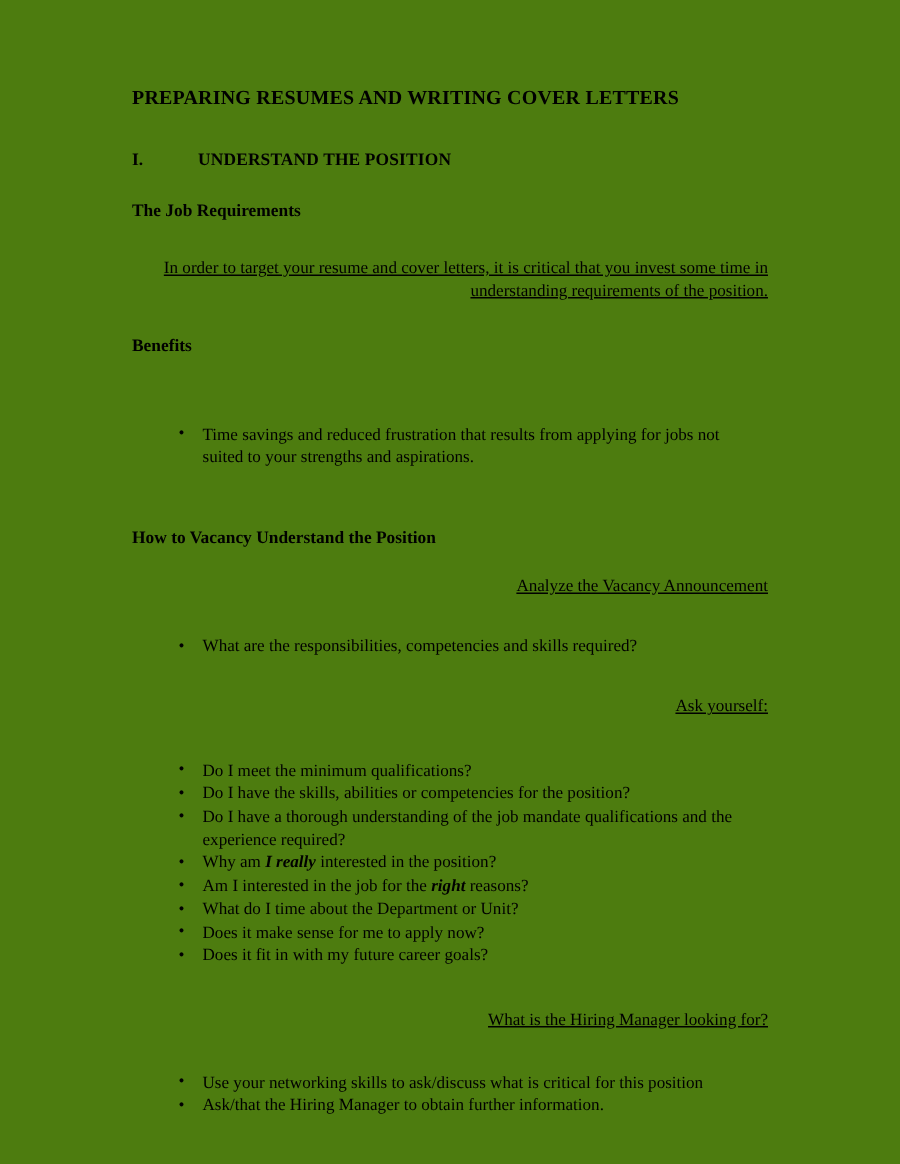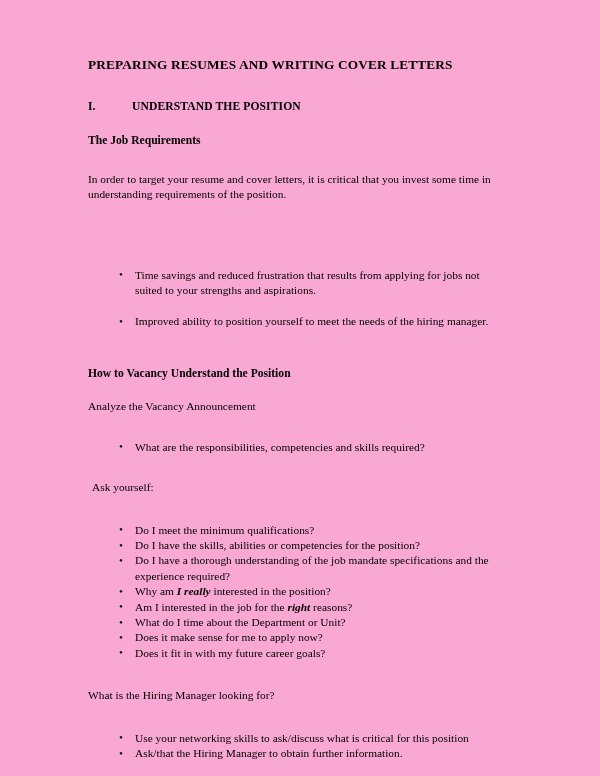--- a/index.html
+++ b/index.html
@@ -16,21 +16,21 @@
     background: #ffffff;
     font-family: "Liberation Serif", "DejaVu Serif", serif;
     color: #000000;
     overflow: hidden;
   }
 
   .page {
     position: relative;
     width: 600px;
     height: 776px;
-    background: #f9a8d4;
+    background: #4d7c0f;
     padding: 0;
   }
 
   
   .content {
     position: absolute;
     left: 88px;
     top: 56px;
     width: 424px;
   }
@@ -69,21 +69,22 @@
     line-height: 15px;
     margin: 0;
     padding-right: 10px;
   }
 
   
   .para {
     font-size: 11.4px;
     line-height: 15.4px;
     margin: 0;
-    text-align: left;
+    text-align: right;
+    text-decoration: underline;
   }
 
   .para.indent-sm { padding-left: 4px; }
 
   
   ul.bl {
     list-style: none;
     margin: 11px;
     padding: 0;
   }
@@ -131,29 +132,29 @@
     </div>
 
     <h2 class="center-heading">The Job Requirements</h2>
 
     <div class="gap-24"></div>
 
     <p class="para">In order to target your resume and cover letters, it is critical that you invest some time in understanding requirements of the position.</p>
 
     <div class="gap-20"></div>
 
+    <h2 class="center-heading">Benefits</h2>
 
     <div class="gap-18"></div>
 
 
     <div class="gap-16"></div>
 
     <ul class="bl loose">
       <li>Time savings and reduced frustration that results from applying for jobs not suited to your strengths and aspirations.</li>
-      <li>Improved ability to position yourself to meet the needs of the hiring manager.</li>
     </ul>
 
     <div class="gap-26"></div>
 
     <h2 class="center-heading">How to Vacancy Understand the Position</h2>
 
     <div class="gap-18"></div>
 
     <p class="para">Analyze the Vacancy Announcement</p>
 
@@ -165,21 +166,21 @@
 
     <div class="gap-14"></div>
 
     <p class="para indent-sm">Ask yourself:</p>
 
     <div class="gap-16"></div>
 
     <ul class="bl" id="ask-yourself-list">
         <li>Do I meet the minimum qualifications?</li>
         <li>Do I have the skills, abilities or competencies for the position?</li>
-        <li>Do I have a thorough understanding of the job mandate specifications and the experience required?</li>
+        <li>Do I have a thorough understanding of the job mandate qualifications and the experience required?</li>
         <li>Why am <em class="bi">I really</em> interested in the position?</li>
         <li>Am I interested in the job for the <em class="bi">right</em> reasons?</li>
         <li>What do I time about the Department or Unit?</li>
         <li>Does it make sense for me to apply now?</li>
         <li>Does it fit in with my future career goals?</li>
       </ul>
 
     <div class="gap-16"></div>
 
     <p class="para">What is the Hiring Manager looking for?</p>

